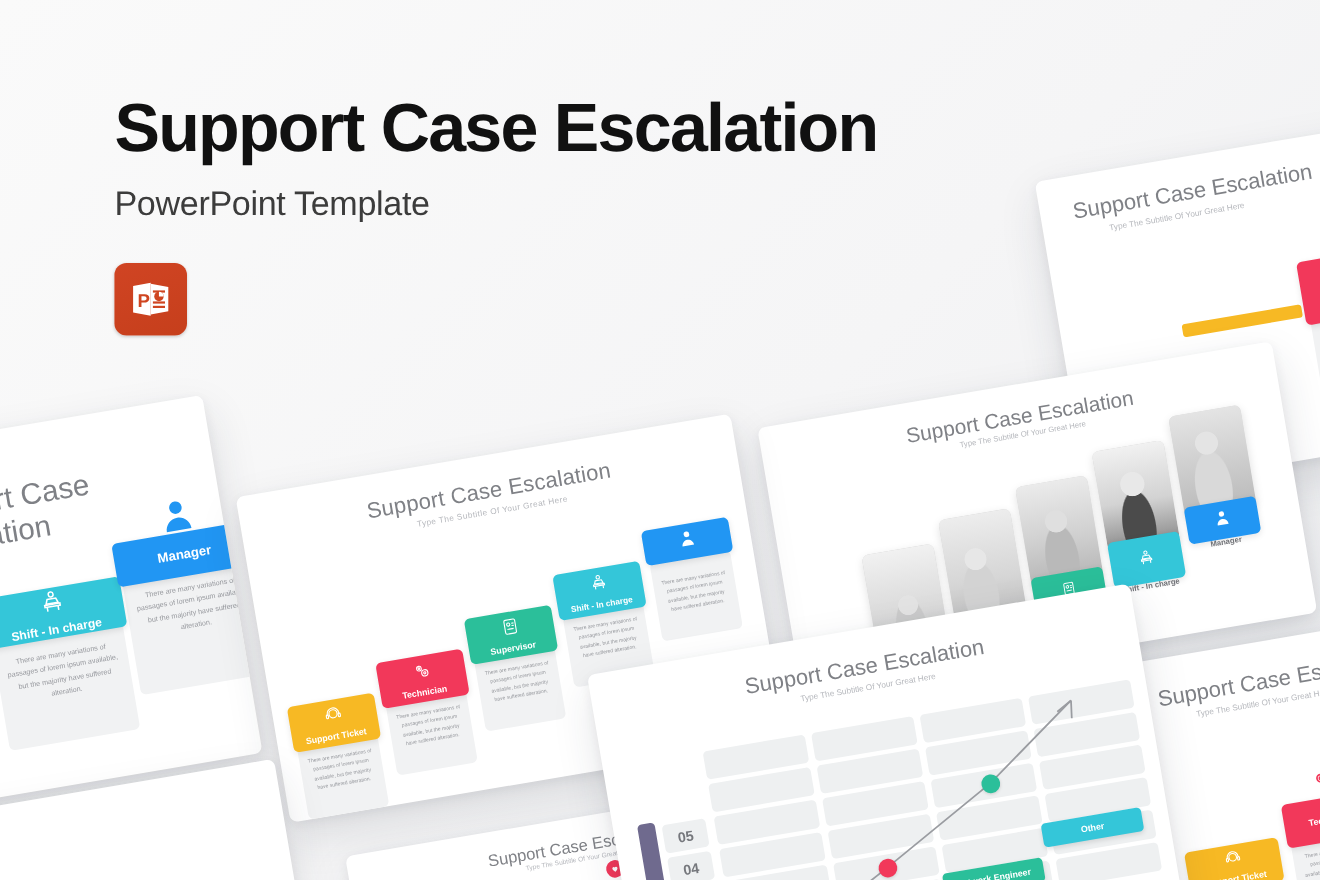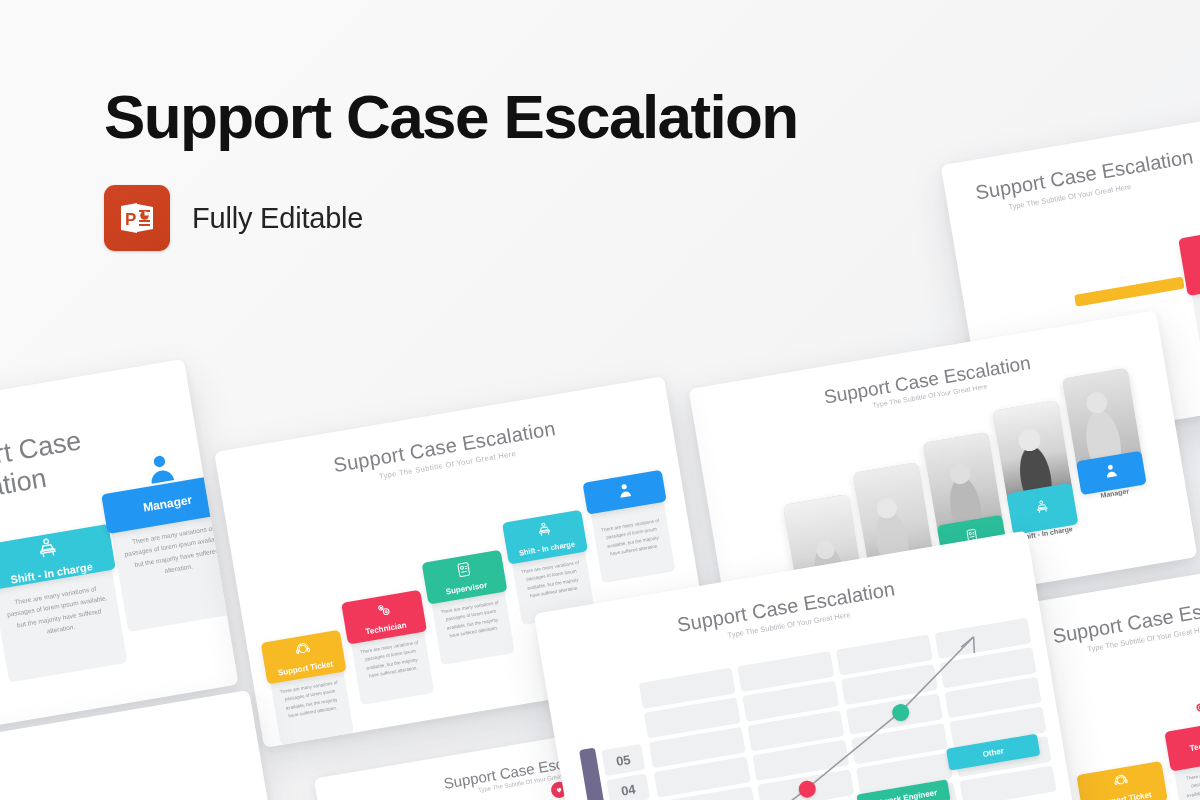--- a/index.html
+++ b/index.html
@@ -543,32 +543,32 @@
 
     <div class="dot" style="left:232px;top:210px;width:17px;height:17px;background:#f2385a;"></div>
     <div class="dot" style="left:337px;top:150px;width:17px;height:17px;background:#2bbf9a;"></div>
 
     <div class="fn-chip" style="left:288px;top:232px;width:92px;height:22px;background:#2bbf9a;font-size:8px;">Network Engineer</div>
     <div class="fn-chip" style="left:384px;top:202px;width:92px;height:22px;background:#34c6d9;font-size:8px;">Other</div>
   </div>
 
   <div class="hero">
     <div class="hero-title">Support Case Escalation</div>
+    <div class="hero-sub">PowerPoint Template</div>
     <div class="badge-row">
       <div class="ppt-icon">
         <svg width="40" height="40" viewBox="0 0 40 40">
           <path d="M20 6 L36 9 L36 31 L20 34 Z" fill="#ffffff"></path>
           <rect x="22" y="12" width="11" height="2" fill="#cf4520"></rect>
           <rect x="22" y="22" width="11" height="2" fill="#cf4520"></rect>
           <rect x="22" y="26" width="11" height="2" fill="#cf4520"></rect>
           <circle cx="27.5" cy="17.5" r="4.3" fill="#cf4520"></circle>
           <path d="M27.5 13.2 A4.3 4.3 0 0131.8 17.5 L27.5 17.5 Z" fill="#ffffff"></path>
           <path d="M4 8 L20 5 L20 35 L4 32 Z" fill="#ffffff"></path>
           <text x="8" y="27" font-family="Liberation Sans, sans-serif" font-size="17" font-weight="bold" fill="#cf4520">P</text>
         </svg>
       </div>
       <div class="badge-text">
-        <div>Fully Editable</div>
       </div>
     </div>
   </div>
 
 </div>
 
 </body></html>

